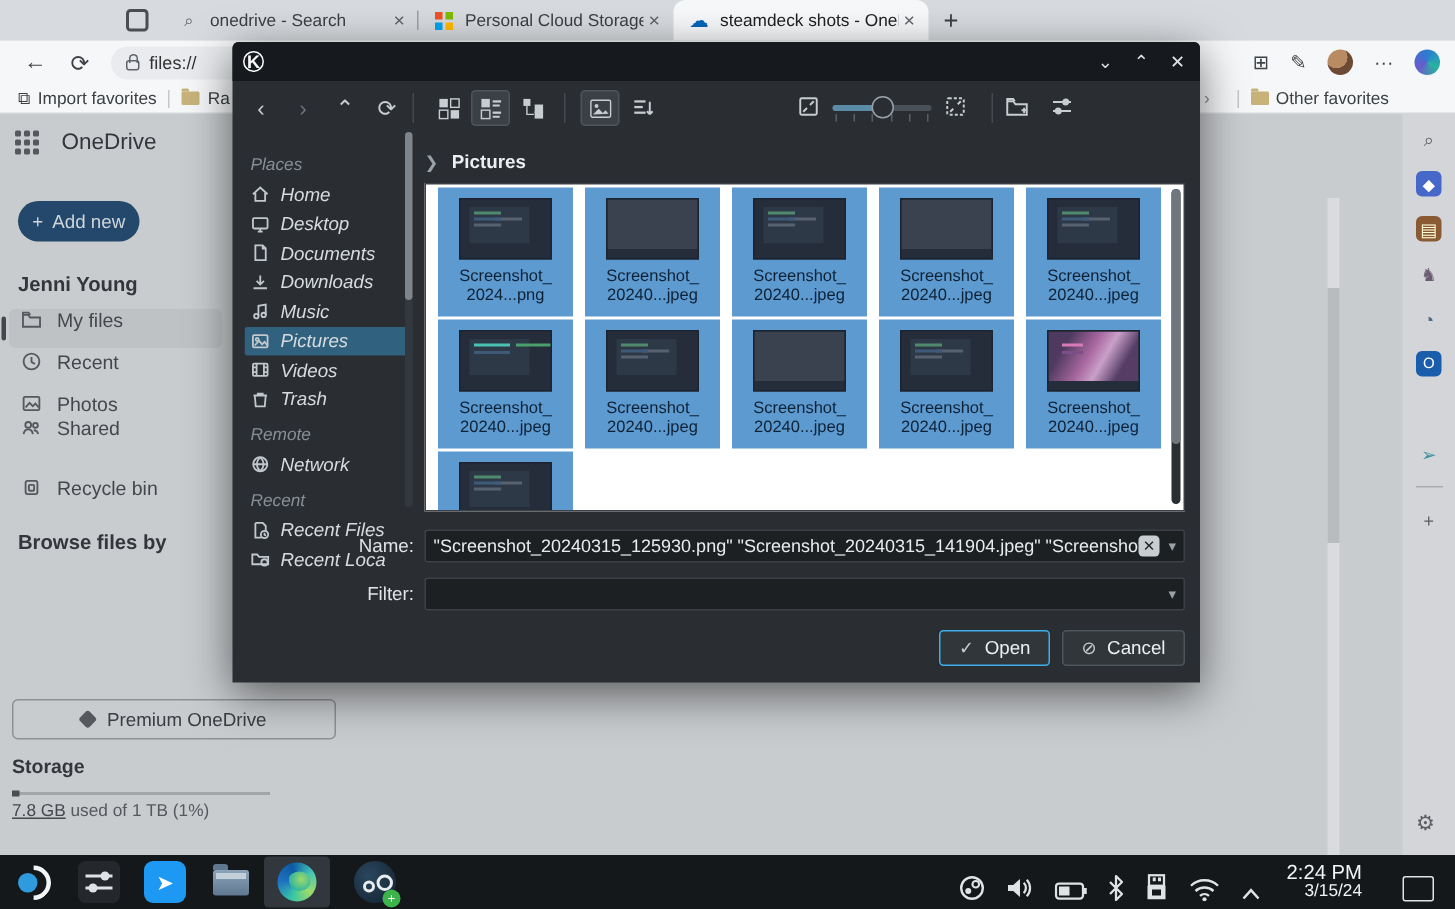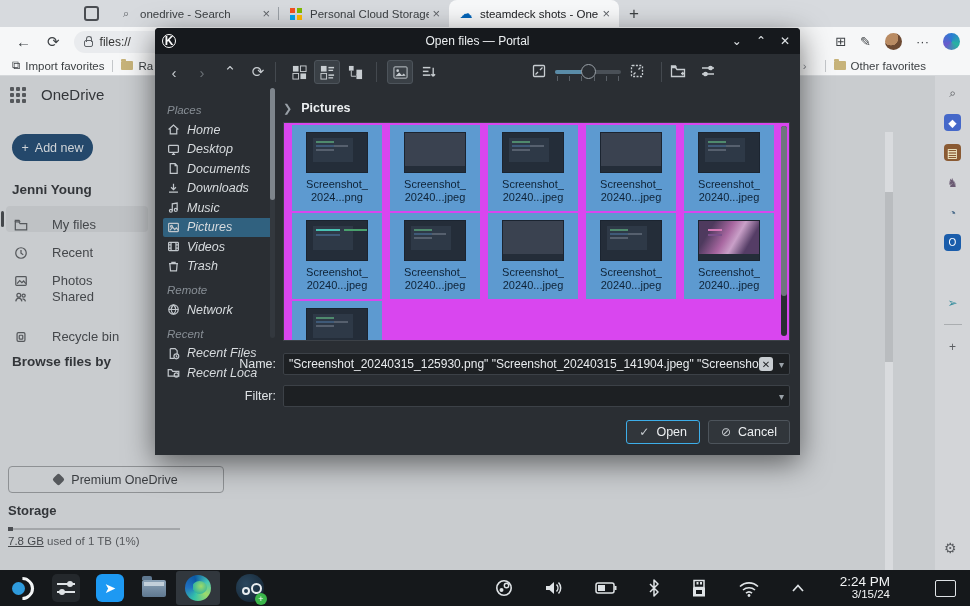--- a/index.html
+++ b/index.html
@@ -40,21 +40,21 @@
   #bookmarks .right { margin-left:auto; display:flex; align-items:center; margin-right:44px; }
 
   
   #page { left:0; top:76px; width:935px; height:494px; background:#c9cccf; }
   .od-head { position:absolute; left:0; top:10px; display:flex; align-items:flex-end; }
   .launcher { width:16px; height:16px; margin-left:10px; display:grid; grid-template-columns:repeat(3,4px); grid-template-rows:repeat(3,4px); gap:2px; }
   .launcher i { background:#55585c; border-radius:1px; }
   .od-title { font-size:15px; color:#33363a; margin-left:15px; font-weight:400; }
   .addnew { position:absolute; left:12px; top:58px; width:81px; height:27px; background:#24486b; color:#cfd4d8; border-radius:14px; font-size:12.5px; display:flex; align-items:center; justify-content:center; gap:6px; }
   .od-sect { position:absolute; left:12px; font-weight:bold; font-size:13.5px; color:#33363a; }
-  .od-item { position:absolute; left:6px; width:142px; height:26px; display:flex; align-items:flex-end; gap:24px; font-size:13px; color:#44474b; padding-left:8px; border-radius:4px; }
+  .od-item { position:absolute; left:6px; width:142px; height:26px; display:flex; align-items:flex-start; gap:10px; font-size:13px; color:#44474b; padding-left:8px; border-radius:4px; }
   .od-item.sel { background:#bfc2c5; }
   .od-item.sel:before { content:""; position:absolute; left:-5px; top:5px; width:3px; height:16px; background:#44474b; border-radius:2px; }
   .od-ic { width:14px; height:14px; flex:none; color:#55585c; font-size:12px; display:flex; align-items:center; justify-content:center;}
   .od-ic svg { width:14px; height:14px; stroke:#55585c; fill:none; stroke-width:1.4; }
   .premium { position:absolute; left:8px; top:390px; width:216px; height:27px; border:1px solid #8e9194; border-radius:4px; display:flex; align-items:center; justify-content:center; gap:8px; font-size:12.5px; color:#3a3d41; }
   .diamond { width:9px; height:9px; background:#55585c; transform:rotate(45deg); border-radius:2px;}
   .storage-t { position:absolute; left:8px; top:427px; font-weight:bold; font-size:13px; color:#33363a; }
   .storage-bar { position:absolute; left:8px; top:452px; width:172px; height:2px; background:#a3a6a9; }
   .storage-bar i { display:block; width:5px; height:4px; margin-top:-1px; background:#4a4d51; }
   .storage-txt { position:absolute; left:8px; top:459px; font-size:11.5px; color:#55585c; }
@@ -102,21 +102,21 @@
   .pl-item.sel { background:#30617f; }
   .pl-ic { width:13px; height:13px; flex:none; }
   .pl-ic svg { width:13px; height:13px; fill:none; stroke:#c2c7cc; stroke-width:1.5; }
   .pl-scroll { position:absolute; left:115px; top:60px; width:5px; height:250px; background:#33383e; border-radius:3px; }
   .pl-scroll i { display:block; width:5px; height:112px; background:#7e858c; border-radius:3px; }
 
   .crumb { position:absolute; left:128px; top:73px; display:flex; align-items:center; gap:9px; }
   .crumb .ch { color:#9aa1a8; font-size:11px; }
   .crumb b { font-size:12.5px; color:#eceff1; }
 
-  .fileview { position:absolute; left:128px; top:94px; width:507px; height:219px; background:#d946ef; border:1px solid #3c4147; overflow:hidden; }
+  .fileview { position:absolute; left:128px; top:94px; width:507px; height:219px; background:#ffffff; border:1px solid #3c4147; overflow:hidden; }
   .fv-scroll { position:absolute; right:2px; top:3px; width:6px; height:210px; background:#2a2e33; border-radius:3px;}
   .fv-scroll i { display:block; width:6px; height:170px; background:#6f767d; border-radius:3px; }
   .tile { position:absolute; width:90px; height:86px; background:#5d9ad0; display:flex; flex-direction:column; align-items:center; padding-top:7px; }
   .thumb { width:62px; height:41px; background:#242d39; border:1px solid #1b2430; position:relative; overflow:hidden;}
   .thumb:before { content:""; position:absolute; left:6px; top:5px; right:14px; bottom:10px; background:#2e3947; }
   .thumb:after { content:""; position:absolute; left:9px; top:8px; width:18px; height:2px; background:#4f8a6d; box-shadow:0 4px 0 #3f5a78, 0 8px 0 #56606e, 14px 4px 0 #56606e; }
   .thumb[data-variant="plain"]:before { background:#3a4250; left:0; top:0; right:0; bottom:6px; }
   .thumb[data-variant="plain"]:after { display:none; }
   .thumb[data-variant="teal"]:after { background:#49c2b2; width:24px; box-shadow:0 5px 0 #3f5a78, 28px 0 0 #49a06d; }
   .thumb[data-variant="game"]:before { background:linear-gradient(120deg,#4e3a5e 20%,#a867a0 45%,#c9a0c8 60%,#553d66 80%); left:0; top:0; right:0; bottom:6px;}
@@ -150,21 +150,21 @@
   .fm-folder { width:24px; height:17px; background:linear-gradient(#8da4b8,#5f7890); border-radius:2px; position:relative; }
   .fm-folder:before { content:""; position:absolute; top:-4px; left:0; width:10px; height:4px; background:#5f7890; border-radius:2px 2px 0 0; }
   .fm-folder:after { content:""; position:absolute; top:2px; left:2px; right:2px; height:4px; background:#c3d0da; }
   .tk-edge-tile { width:44px; height:34px; margin-left:8px; background:#31373d; border-radius:3px; display:flex; align-items:center; justify-content:center; }
   .edge-ball { width:26px; height:26px; border-radius:50%; background:conic-gradient(from 200deg,#35c4a8,#2171c1,#0c59a4,#45c5b5,#9edb6a,#35c4a8); position:relative;}
   .edge-ball:before { content:""; position:absolute; left:7px; top:6px; width:15px; height:13px; border-radius:50%; background:radial-gradient(circle at 60% 40%,#9edb6a,#2fb3a0 70%, transparent 71%); }
   .tk-steam { background:radial-gradient(circle at 35% 35%,#2a475e,#12202e); border-radius:50%; }
   .steam-piston { position:absolute; left:6px; top:13px; width:8px; height:8px; border:2px solid #e8ecef; border-radius:50%; }
   .steam-piston:before { content:""; position:absolute; left:7px; top:-6px; width:7px; height:7px; border:2px solid #e8ecef; border-radius:50%; }
   .steam-badge { position:absolute; right:-3px; bottom:-3px; width:12px; height:12px; border-radius:50%; background:#3bb54a; color:#fff; font-size:9px; display:flex; align-items:center; justify-content:center; }
-  #tray { margin-left:auto; display:flex; align-items:center; gap:31px; margin-right:6px; }
+  #tray { margin-left:auto; display:flex; align-items:flex-end; gap:13px; margin-right:6px; }
   #tray svg { display:block; }
   .clock { text-align:right; color:#f2f4f5; line-height:13px; margin-left:4px; }
   .clock .t { font-size:13.5px; } .clock .d { font-size:11.5px; }
   .showdesk { width:21px; height:17px; border:1.6px solid #dfe3e6; border-radius:2px; margin-left:14px; margin-right:8px; }
 </style>
 </head>
 <body>
 
 <div id="stage">
 
@@ -339,21 +339,20 @@
     <span class="eb-ic" style="color:#7a4fa0">὘</span>
     <span class="eb-ic" style="color:#3a8f9f">➢</span>
     <span class="eb-div"></span>
     <span class="eb-ic">+</span>
   </div>
   <span class="eb-gear abs">⚙</span>
 
   <div id="dialog" class="abs">
     <div class="titlebar">
       <span class="kde-logo">K</span>
-      <span class="tb-title">Open files — Portal</span>
       <span class="winbtns">
         <span>⌄</span>
         <span>⌃</span>
         <span>✕</span>
       </span>
     </div>
 
     <div class="dlg-toolbar">
       <span class="dt-ic">‹</span>
       <span class="dt-ic dim">›</span>

